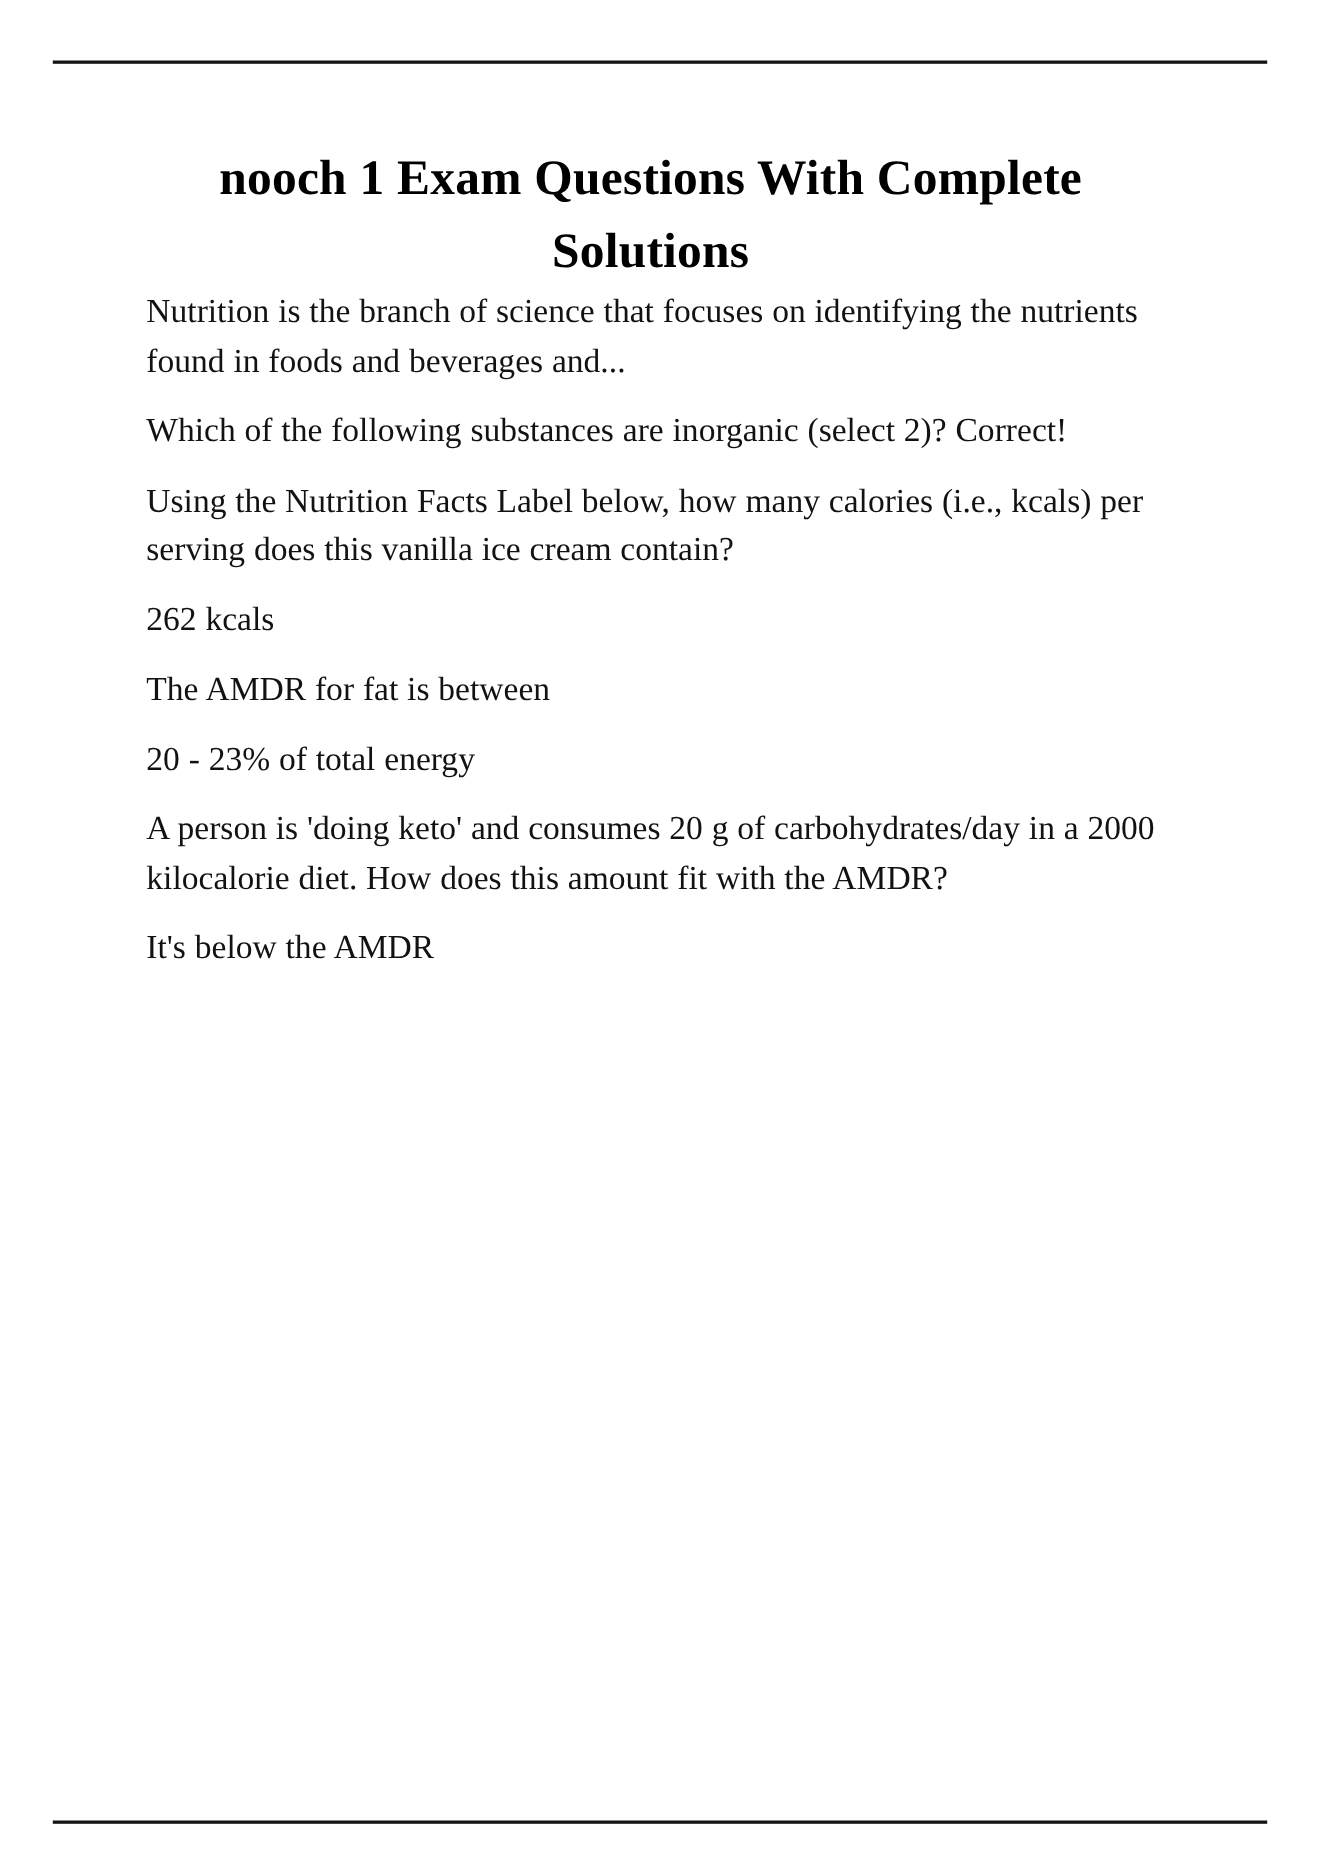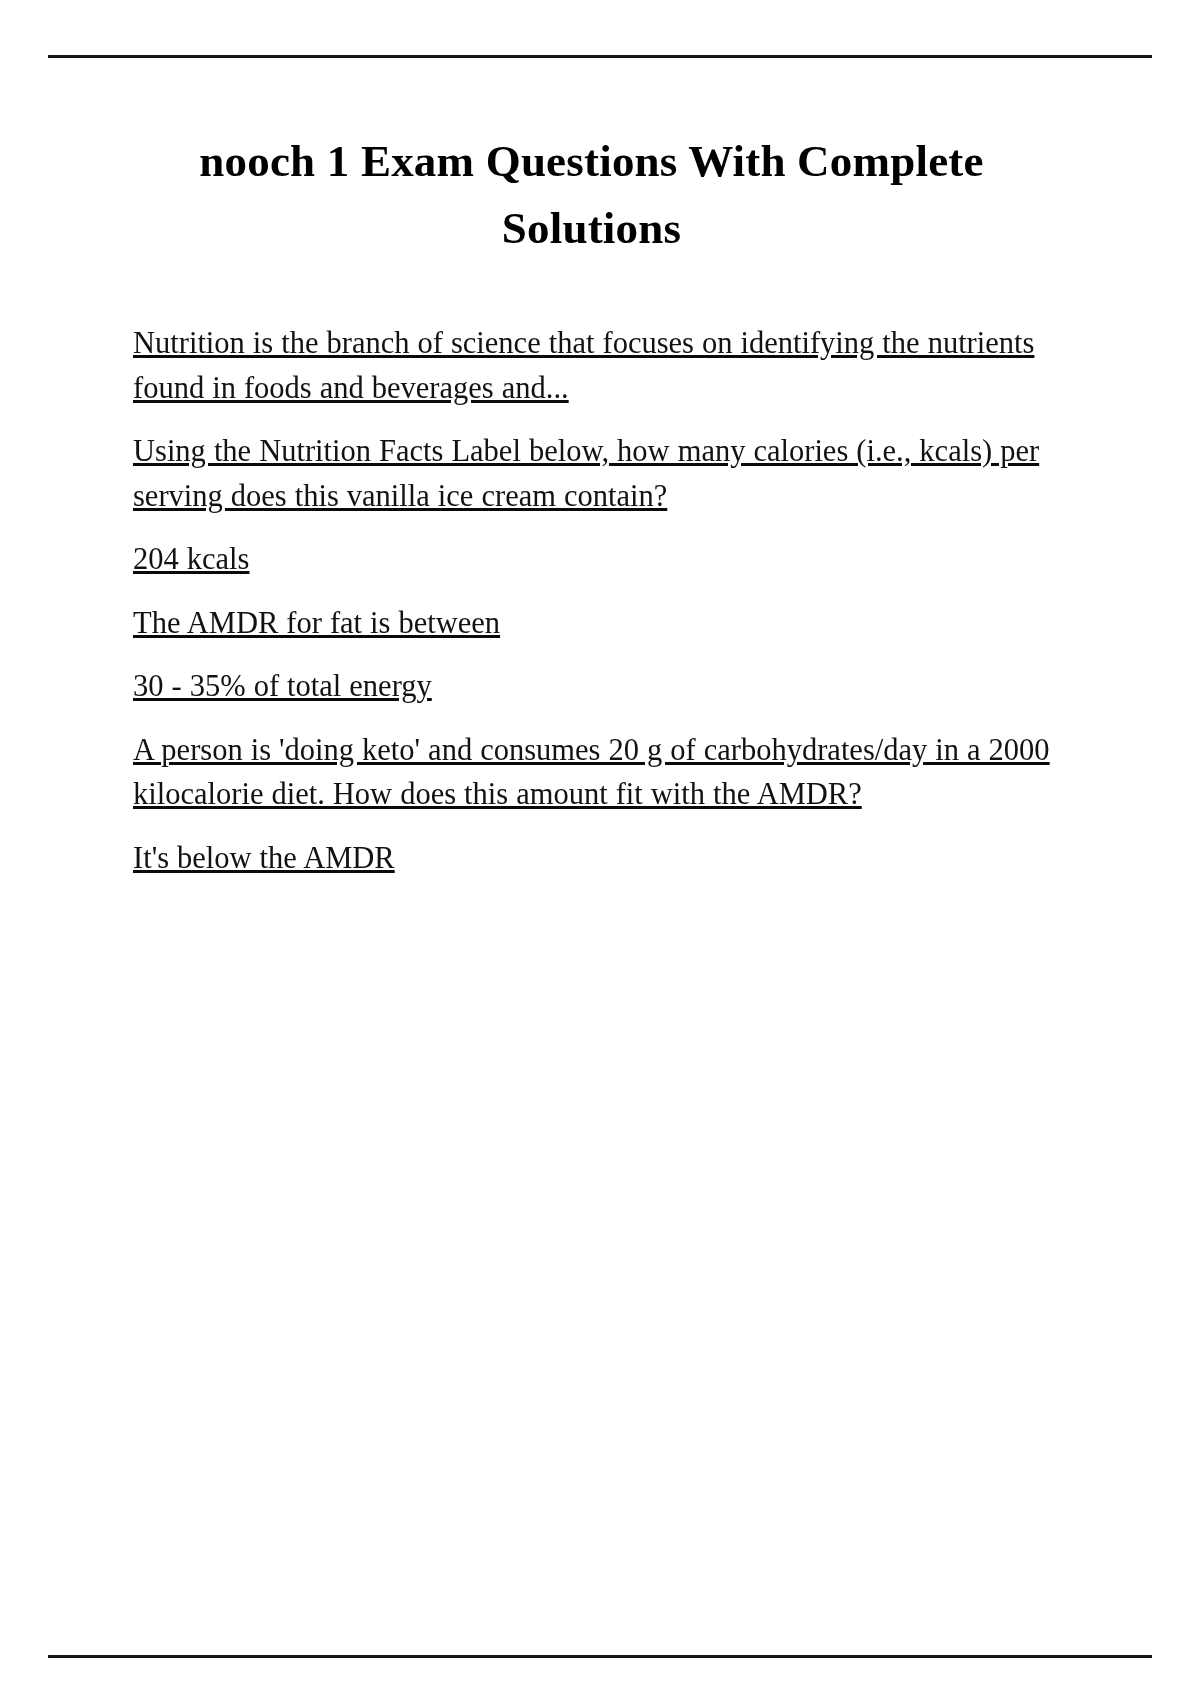--- a/index.html
+++ b/index.html
@@ -53,22 +53,20 @@
     padding-top: 70px;
     font-size: 45px;
     line-height: 1.48;
     font-weight: bold;
     text-align: center;
     letter-spacing: 0.2px;
     color: #000000;
   }
 
   .body-block {
-    margin-top: 60px;
-    text-decoration: underline;
   }
 
   .para {
     margin: 0 0 19px 0;
     font-size: 30.5px;
     line-height: 1.46;
     text-align: left;
     color: #121212;
     word-spacing: 0.4px;
   }
@@ -83,24 +81,25 @@
 <div class="page">
 
   <hr class="rule rule-top">
 
   <div class="content">
 
     <h1 class="doc-title">nooch 1 Exam Questions With Complete Solutions</h1>
 
     <div class="body-block">
         <p class="para">Nutrition is the branch of science that focuses on identifying the nutrients found in foods and beverages and...</p>
+        <p class="para">Which of the following substances are inorganic (select 2)? Correct!</p>
         <p class="para">Using the Nutrition Facts Label below, how many calories (i.e., kcals) per serving does this vanilla ice cream contain?</p>
-        <p class="para">204 kcals</p>
+        <p class="para">262 kcals</p>
         <p class="para">The AMDR for fat is between</p>
-        <p class="para">30 - 35% of total energy</p>
+        <p class="para">20 - 23% of total energy</p>
         <p class="para">A person is 'doing keto' and consumes 20 g of carbohydrates/day in a 2000 kilocalorie diet. How does this amount fit with the AMDR?</p>
         <p class="para">It's below the AMDR</p>
       </div>
 
   </div>
 
   <hr class="rule rule-bottom">
 
 </div>
 

